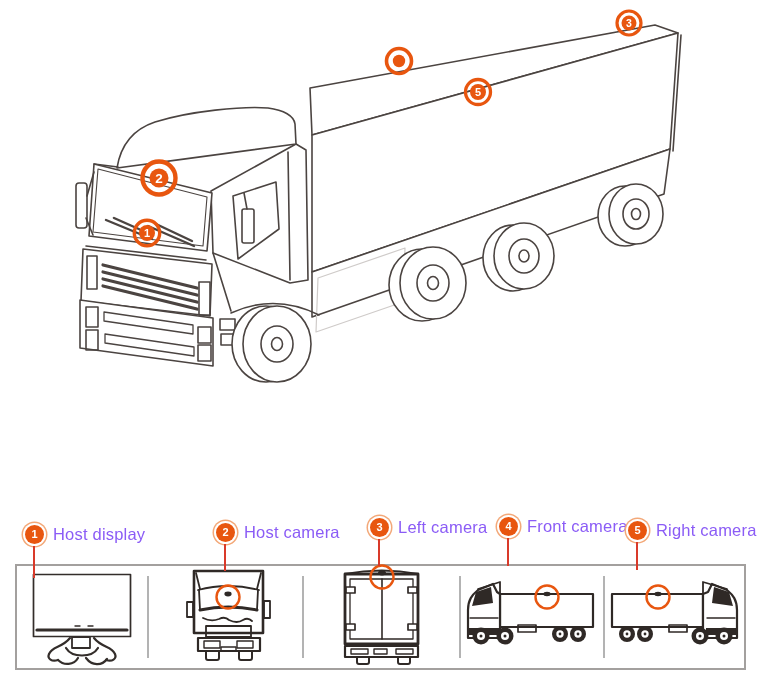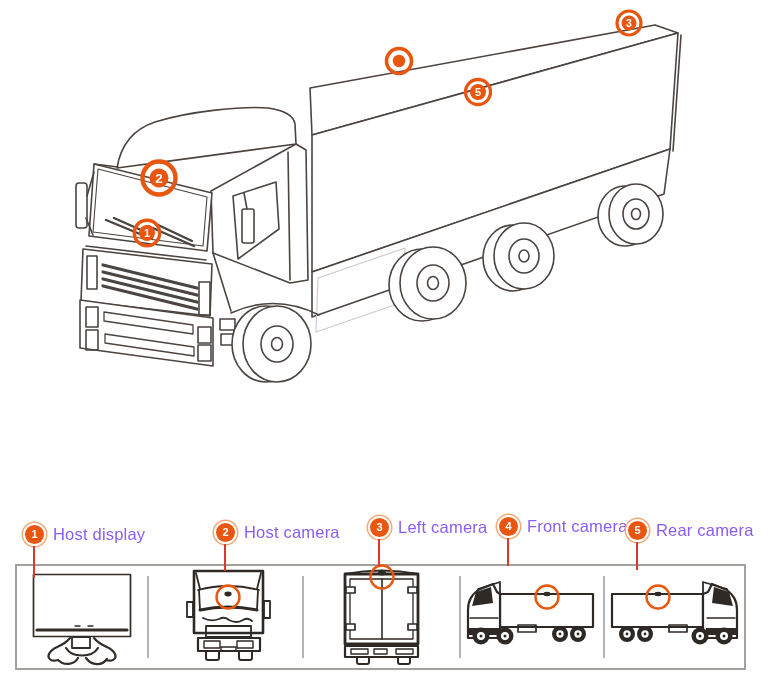--- a/index.html
+++ b/index.html
@@ -149,21 +149,21 @@
   <div class="legend-item" style="left:370px;top:516px;">
     <span class="badge">3</span>
     <span class="legend-label">Left camera</span>
   </div>
   <div class="legend-item" style="left:499px;top:515px;">
     <span class="badge">4</span>
     <span class="legend-label">Front camera</span>
   </div>
   <div class="legend-item" style="left:628px;top:519px;">
     <span class="badge">5</span>
-    <span class="legend-label">Rear camera</span>
+    <span class="legend-label">Right camera</span>
   </div>
 
   <div class="connector" style="left:33px;top:546px;height:32px;"></div>
   <div class="connector" style="left:224px;top:544px;height:27px;"></div>
   <div class="connector" style="left:378px;top:539px;height:27px;"></div>
   <div class="connector" style="left:507px;top:538px;height:28px;"></div>
   <div class="connector" style="left:636px;top:542px;height:28px;"></div>
 
   <svg class="abs" style="left:15px;top:564px;" width="731" height="106" viewBox="15 564 731 106">
     <rect x="16" y="565" width="729" height="104" fill="#ffffff" stroke="#a3a09e" stroke-width="2"></rect>

